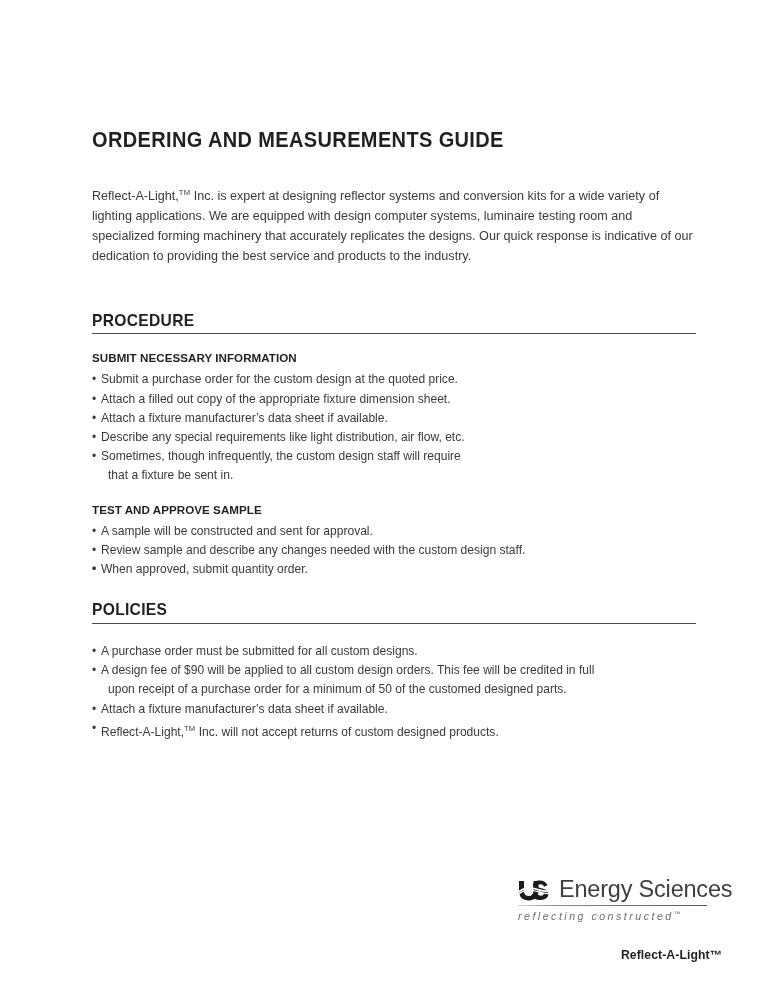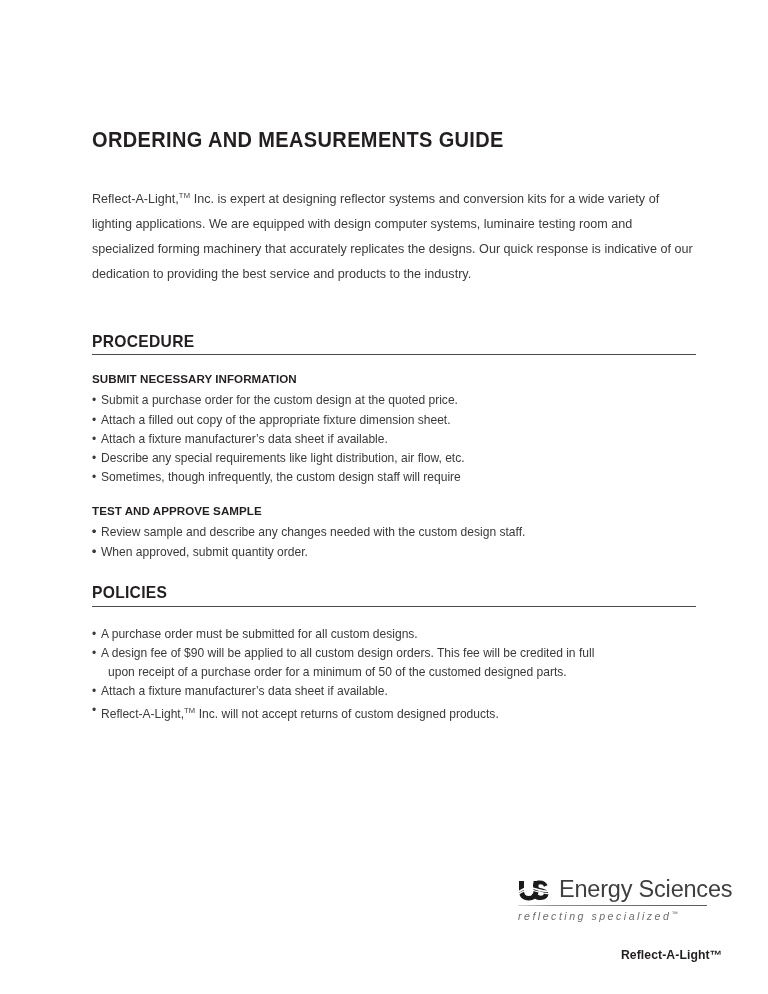--- a/index.html
+++ b/index.html
@@ -39,21 +39,21 @@
     color: #231f20;
     transform: scaleX(0.93);
     transform-origin: left center;
     margin: 0 0 30px 0;
     line-height: 1.1;
   }
 
   
   .intro {
     font-size: 12.6px;
-    line-height: 25px;
+    line-height: 20px;
     color: #3a3a3c;
     margin: 0;
     width: 601px;
     text-align: left;
   }
   .intro .tm,
   .bullet .tm {
     font-size: 7.6px;
     vertical-align: 5px;
     letter-spacing: 0.2px;
@@ -201,29 +201,29 @@
 
     <div class="gap-head-sub"></div>
 
     <h3 class="sub-head">SUBMIT NECESSARY INFORMATION</h3>
     <div class="gap-sub-list"></div>
     <ul class="bullets">
       <li class="bullet"><span class="dot">•</span><span>Submit a purchase order for the custom design at the quoted price.</span></li>
       <li class="bullet"><span class="dot">•</span><span>Attach a filled out copy of the appropriate fixture dimension sheet.</span></li>
       <li class="bullet"><span class="dot">•</span><span>Attach a fixture manufacturer’s data sheet if available.</span></li>
       <li class="bullet"><span class="dot">•</span><span>Describe any special requirements like light distribution, air flow, etc.</span></li>
-      <li class="bullet"><span class="dot">•</span><span>Sometimes, though infrequently, the custom design staff will require</span></li>
+      <li class="bullet"><span class="dot">•</span><span>Sometimes, though infrequently, the custom design staff will require</span><span class="cont">that a fixture be sent in.</span></li>
     </ul>
 
     <div class="gap-list-sub"></div>
 
     <h3 class="sub-head">TEST AND APPROVE SAMPLE</h3>
     <div class="gap-sub-list"></div>
     <ul class="bullets">
-      <li class="bullet"><span class="dot">•</span></li>
+      <li class="bullet"><span class="dot">•</span><span>A sample will be constructed and sent for approval.</span></li>
       <li class="bullet"><span class="dot">•</span><span>Review sample and describe any changes needed with the custom design staff.</span></li>
       <li class="bullet"><span class="dot">•</span></li>
       <li class="bullet"><span class="dot">•</span><span>When approved, submit quantity order.</span></li>
     </ul>
 
     <div class="gap-list-head"></div>
 
     <h2 class="section-head">POLICIES</h2>
     <div class="section-rule"></div>
 
@@ -242,18 +242,18 @@
     <div class="logo-row">
       <svg class="logo-mark" viewBox="0 0 62 44" aria-hidden="true">
         <path d="M2 4 h10 v20 c0 6 3.5 10 9.5 10 c6 0 9.5 -4 9.5 -10 V4 h10 v20.5 c0 11.5 -7.5 18.5 -19.5 18.5 C9.5 43 2 36 2 24.5 Z" fill="#1a1a1a"></path>
         <path d="M59 12.5 c-2.5 -6 -8 -9.5 -15.5 -9.5 c-8 0 -13.5 4 -13.5 10.5 c0 5.5 3.5 8.5 11.5 10.5 l5 1.3 c3.5 0.9 5 2 5 4 c0 2.4 -2.4 4 -6.2 4 c-4.4 0 -7.4 -1.9 -8.8 -5.6 l-9 2.6 c2.2 7.4 8.6 11.7 17.6 11.7 c9.3 0 15.6 -4.6 15.6 -11.8 c0 -5.8 -3.6 -9.1 -11.7 -11.1 l-5.1 -1.3 c-3.3 -0.8 -4.7 -1.9 -4.7 -3.7 c0 -2.1 2.1 -3.5 5.4 -3.5 c3.6 0 6.1 1.6 7.4 4.7 Z" fill="#1a1a1a"></path>
         <path d="M1 26 c9 -7 19 -9.5 29 -7.5 c10 2 20 7.5 31 6" fill="none" stroke="#ffffff" stroke-width="3.4" stroke-linecap="round"></path>
         <path d="M1 30.5 c9 -7 19 -9.5 29 -7.5 c10 2 20 7.5 31 6" fill="none" stroke="#ffffff" stroke-width="2.2" stroke-linecap="round"></path>
       </svg>
       <div class="logo-word">Energy Sciences</div>
     </div>
     <div class="logo-rule"></div>
-    <div class="logo-tag"><span>reflecting specialized</span><sup class="tm">™</sup></div>
+    <div class="logo-tag"><span>reflecting constructed</span><sup class="tm">™</sup></div>
   </div>
 
   <div class="footer-mark">Reflect-A-Light™</div>
 
 </div>
 
 </body></html>

